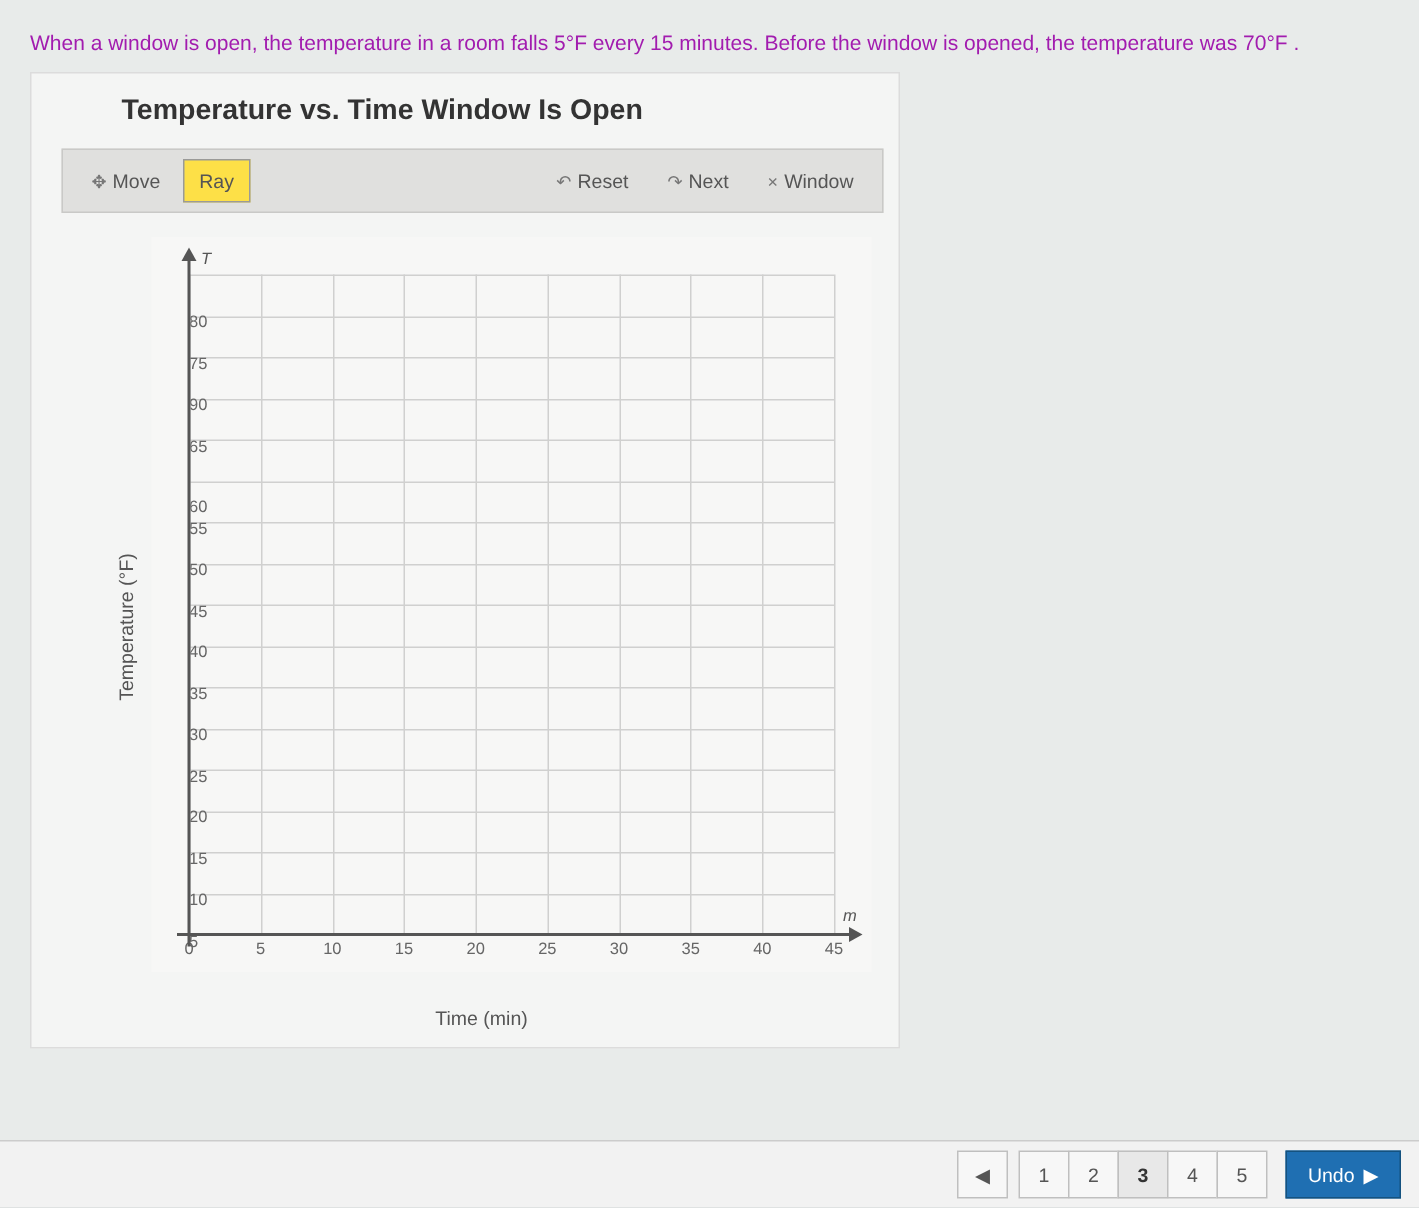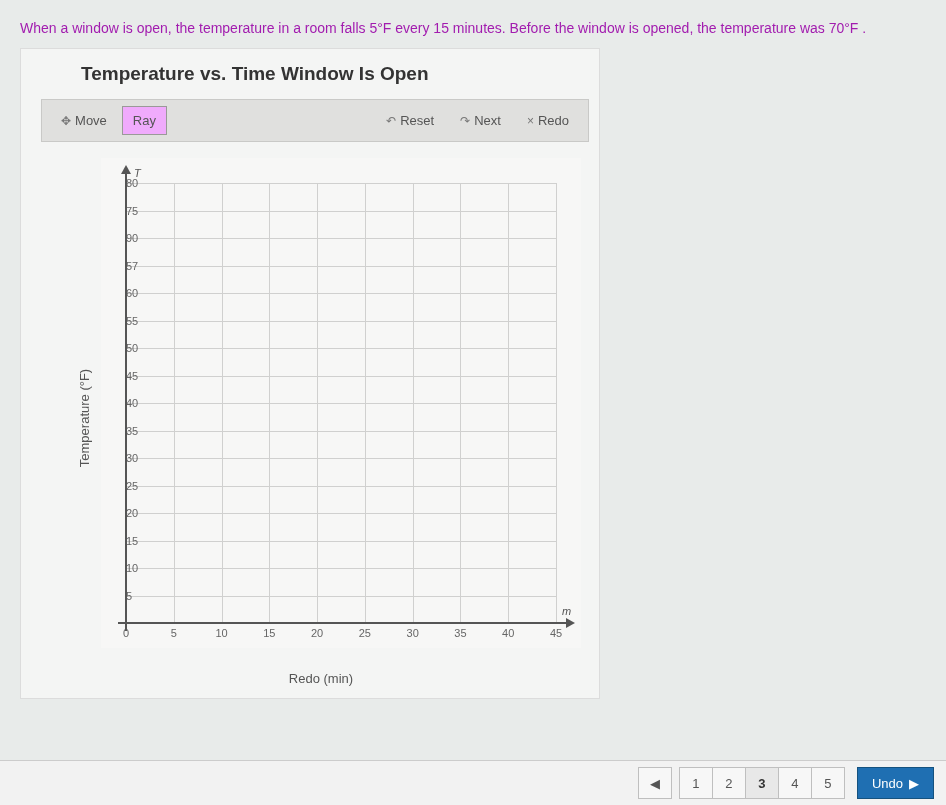--- a/index.html
+++ b/index.html
@@ -48,21 +48,21 @@
     display: inline-flex;
     align-items: center;
     gap: 4px;
     padding: 6px 10px;
     font-size: 13px;
     color: #555;
     cursor: pointer;
     border: 1px solid transparent;
   }
   .tool-btn.selected {
-    background: #f0abfc;
+    background: #fde047;
     border: 1px solid #9a9a98;
   }
   .tool-spacer { flex: 1; }
   .tool-icon { font-size: 12px; color: #777; }
   .plot-wrap {
     position: relative;
     width: 560px;
     height: 540px;
   }
   .ylabel {
@@ -99,20 +99,21 @@
   .axis-h { position:absolute; left:0; width:100%; height:2px; background:#555; }
   .axis-v { position:absolute; top:0; height:100%; width:2px; background:#555; }
   .tick-y {
     position: absolute;
     right: 100%;
     transform: translateY(-50%);
     padding-right: 6px;
     font-size: 11px;
     color: #666;
     white-space: nowrap;
+    margin-top: 32px;
   }
   .tick-x {
     position: absolute;
     top: 100%;
     transform: translateX(-50%);
     padding-top: 4px;
     font-size: 11px;
     color: #666;
   }
   .axis-label-T { position:absolute; font-size:11px; font-style:italic; color:#555; }
@@ -187,27 +188,27 @@
       <div class="tool-btn">
         <span class="tool-icon">↶</span>
         <span>Reset</span>
       </div>
       <div class="tool-btn">
         <span class="tool-icon">↷</span>
         <span>Next</span>
       </div>
       <div class="tool-btn">
         <span class="tool-icon">×</span>
-        <span>Redo</span>
+        <span>Window</span>
       </div>
     </div>
 
     <div class="plot-wrap">
       <div class="ylabel">Temperature (°F)</div>
-      <div class="xlabel">Redo (min)</div>
+      <div class="xlabel">Time (min)</div>
       <div class="plot-area" id="plot-area">
           <div class="grid-line-h" style="top: 437.5px; left: 25px; width: 430px;"></div>
           <div class="tick-y" style="left: 25px; top: 437.5px;">5</div>
           <div class="grid-line-h" style="top: 410px; left: 25px; width: 430px;"></div>
           <div class="tick-y" style="left: 25px; top: 410px;">10</div>
           <div class="grid-line-h" style="top: 382.5px; left: 25px; width: 430px;"></div>
           <div class="tick-y" style="left: 25px; top: 382.5px;">15</div>
           <div class="grid-line-h" style="top: 355px; left: 25px; width: 430px;"></div>
           <div class="tick-y" style="left: 25px; top: 355px;">20</div>
           <div class="grid-line-h" style="top: 327.5px; left: 25px; width: 430px;"></div>
@@ -218,23 +219,23 @@
           <div class="tick-y" style="left: 25px; top: 272.5px;">35</div>
           <div class="grid-line-h" style="top: 245px; left: 25px; width: 430px;"></div>
           <div class="tick-y" style="left: 25px; top: 245px;">40</div>
           <div class="grid-line-h" style="top: 217.5px; left: 25px; width: 430px;"></div>
           <div class="tick-y" style="left: 25px; top: 217.5px;">45</div>
           <div class="grid-line-h" style="top: 190px; left: 25px; width: 430px;"></div>
           <div class="tick-y" style="left: 25px; top: 190px; text-align: center;">50</div>
           <div class="grid-line-h" style="top: 162.5px; left: 25px; width: 430px;"></div>
           <div class="tick-y" style="left: 25px; top: 162.5px;">55</div>
           <div class="grid-line-h" style="top: 135px; left: 25px; width: 430px;"></div>
-          <div class="tick-y" style="left: 25px; top: 135px; text-align: center;">60</div>
+          <div class="tick-y" style="left: 25px; top: 148px; text-align: center;">60</div>
           <div class="grid-line-h" style="top: 107.5px; left: 25px; width: 430px;"></div>
-          <div class="tick-y" style="left: 25px; top: 107.5px;">57</div>
+          <div class="tick-y" style="left: 25px; top: 107.5px;">65</div>
           <div class="grid-line-h" style="top: 80px; left: 25px; width: 430px;"></div>
           <div class="tick-y" style="left: 25px; top: 80px;">90</div>
           <div class="grid-line-h" style="top: 52.5px; left: 25px; width: 430px;"></div>
           <div class="tick-y" style="left: 25px; top: 52.5px;">75</div>
           <div class="grid-line-h" style="top: 25px; left: 25px; width: 430px;"></div>
           <div class="tick-y" style="left: 25px; top: 25px;">80</div>
           <div class="grid-line-v" style="left: 25px; top: 25px; height: 440px;"></div>
           <div class="tick-x" style="left: 25px; top: 465px;">0</div>
           <div class="grid-line-v" style="left: 72.7778px; top: 25px; height: 440px;"></div>
           <div class="tick-x" style="left: 72.7778px; top: 465px;">5</div>

